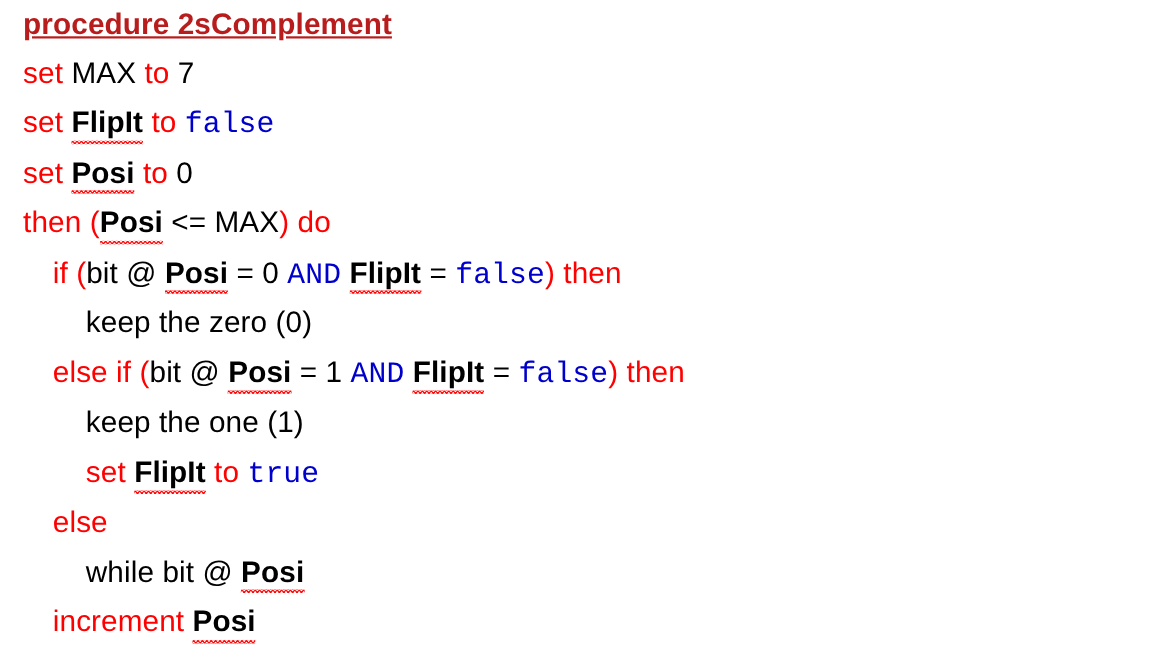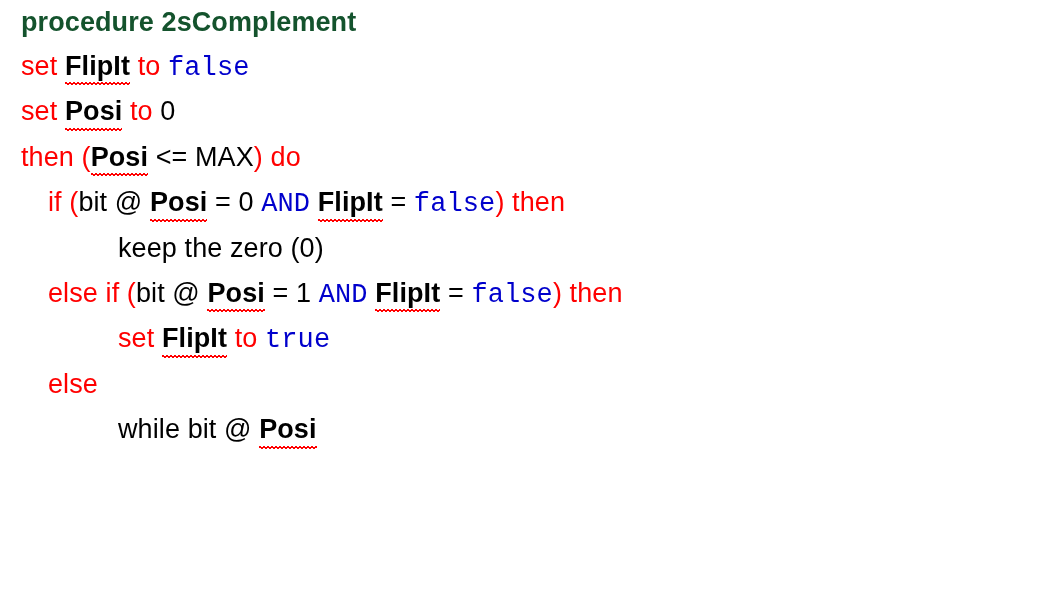--- a/index.html
+++ b/index.html
@@ -27,30 +27,31 @@
     white-space: nowrap;
     color: #000000;
     letter-spacing: 0.1px;
   }
   .code-line.first-line {
     height: 44px;
     line-height: 44px;
   }
   .indent-0 { padding-left: 21px; }
   .indent-1 { padding-left: 48px; }
-  .indent-2 { padding-left: 118px; }
+  .indent-2 { padding-left: 78px; }
 
   .tok { display: inline; }
   .kw      { color: #FF0000; }
   .lit     { color: #0000CC; font-family: Liberation Mono, monospace; }
   .ident   { color: #000000; }
   .plain   { color: #000000; }
   .title-tok {
-    color: #14532d;
+    color: #b91c1c;
     font-weight: bold;
+    text-decoration: underline;
   }
 
   
   .misspelled {
     position: relative;
     display: inline-block;
     color: #000000;
     font-weight: bold;
   }
   .misspelled::after {
@@ -67,22 +68,25 @@
     background-repeat: repeat-x;
     background-position: 0 0, 2px 0;
     pointer-events: none;
   }
 </style>
 </head>
 <body>
 
 <div id="pseudocode-listing">
     <div class="code-line indent-0 first-line"><span class="tok title-tok">procedure 2sComplement</span></div>
+    <div class="code-line indent-0"><span class="tok kw">set</span><span class="tok plain">&nbsp;</span><span class="tok ident">MAX</span><span class="tok plain">&nbsp;</span><span class="tok kw">to</span><span class="tok plain">&nbsp;</span><span class="tok ident">7</span></div>
     <div class="code-line indent-0"><span class="tok kw">set</span><span class="tok plain">&nbsp;</span><span class="tok misspelled">FlipIt</span><span class="tok plain">&nbsp;</span><span class="tok kw">to</span><span class="tok plain">&nbsp;</span><span class="tok lit">false</span></div>
     <div class="code-line indent-0"><span class="tok kw">set</span><span class="tok plain">&nbsp;</span><span class="tok misspelled">Posi</span><span class="tok plain">&nbsp;</span><span class="tok kw">to</span><span class="tok plain">&nbsp;</span><span class="tok ident">0</span></div>
     <div class="code-line indent-0"><span class="tok kw">then</span><span class="tok plain">&nbsp;</span><span class="tok kw">(</span><span class="tok misspelled">Posi</span><span class="tok ident"> &lt;= MAX</span><span class="tok kw">)</span><span class="tok plain">&nbsp;</span><span class="tok kw">do</span></div>
     <div class="code-line indent-1"><span class="tok kw">if</span><span class="tok plain">&nbsp;</span><span class="tok kw">(</span><span class="tok ident">bit @ </span><span class="tok misspelled">Posi</span><span class="tok ident"> = 0 </span><span class="tok lit">AND</span><span class="tok plain">&nbsp;</span><span class="tok misspelled">FlipIt</span><span class="tok ident"> = </span><span class="tok lit">false</span><span class="tok kw">)</span><span class="tok plain">&nbsp;</span><span class="tok kw">then</span></div>
     <div class="code-line indent-2"><span class="tok ident">keep the zero (0)</span></div>
     <div class="code-line indent-1"><span class="tok kw">else if</span><span class="tok plain">&nbsp;</span><span class="tok kw">(</span><span class="tok ident">bit @ </span><span class="tok misspelled">Posi</span><span class="tok ident"> = 1 </span><span class="tok lit">AND</span><span class="tok plain">&nbsp;</span><span class="tok misspelled">FlipIt</span><span class="tok ident"> = </span><span class="tok lit">false</span><span class="tok kw">)</span><span class="tok plain">&nbsp;</span><span class="tok kw">then</span></div>
+    <div class="code-line indent-2"><span class="tok ident">keep the one (1)</span></div>
     <div class="code-line indent-2"><span class="tok kw">set</span><span class="tok plain">&nbsp;</span><span class="tok misspelled">FlipIt</span><span class="tok plain">&nbsp;</span><span class="tok kw">to</span><span class="tok plain">&nbsp;</span><span class="tok lit">true</span></div>
     <div class="code-line indent-1"><span class="tok kw">else</span></div>
     <div class="code-line indent-2"><span class="tok ident">while bit @ </span><span class="tok misspelled">Posi</span></div>
+    <div class="code-line indent-1"><span class="tok kw">increment</span><span class="tok plain">&nbsp;</span><span class="tok misspelled">Posi</span></div>
   </div>
 
 </body></html>

